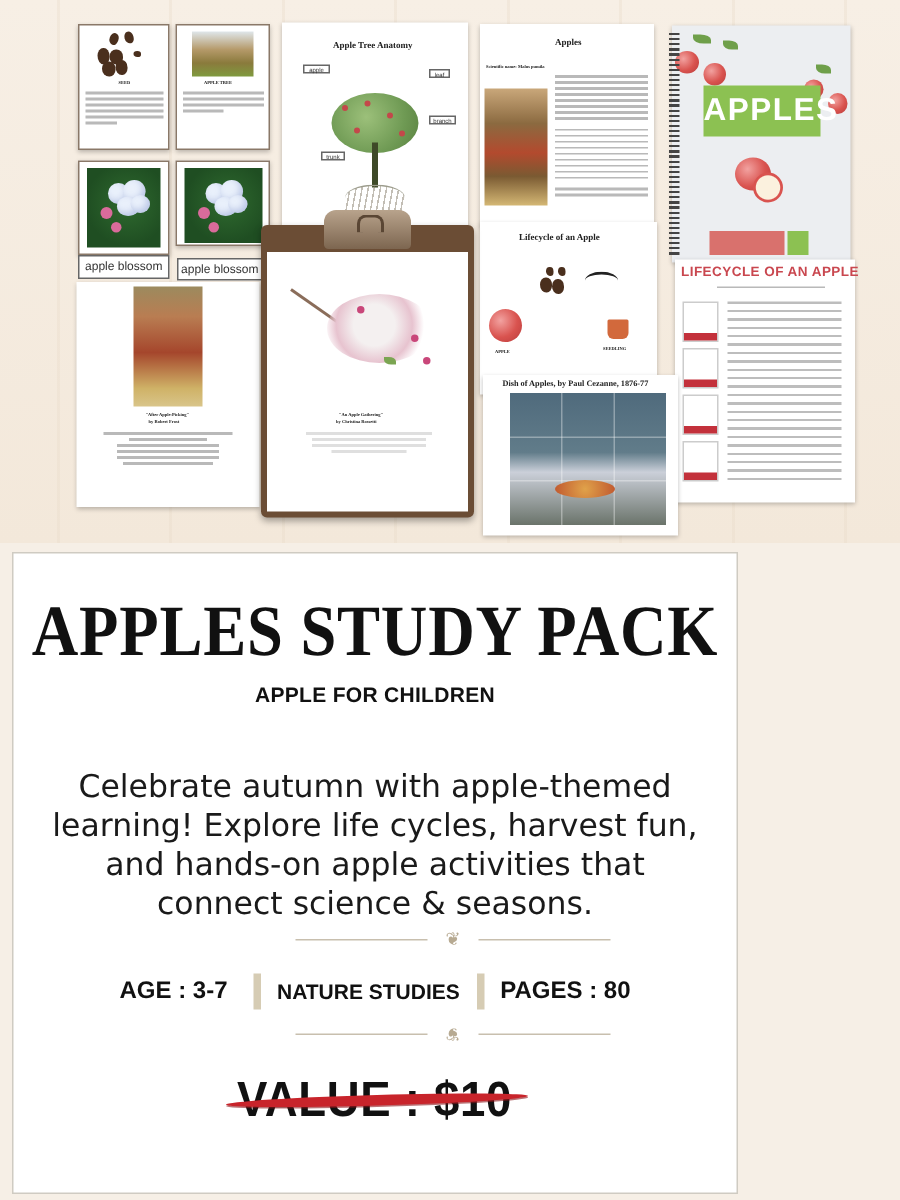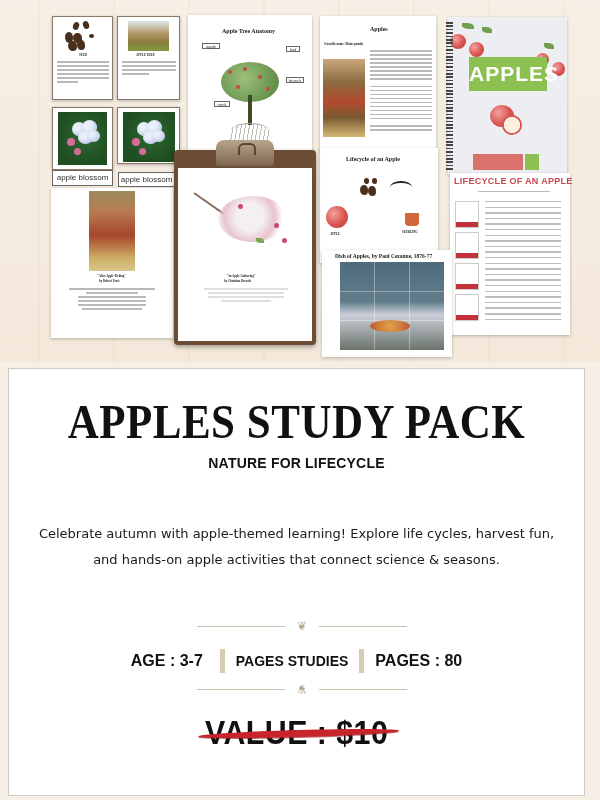--- a/index.html
+++ b/index.html
@@ -79,37 +79,37 @@
     background: repeating-linear-gradient(180deg, #444 0 1.5px, transparent 1.5px 3.4px); }
   .painting {
     position: absolute;
     background:
       linear-gradient(180deg, rgba(60,90,110,0.9) 0%, rgba(80,110,125,0.9) 45%, rgba(200,205,215,0.95) 60%, rgba(90,100,90,0.9) 100%);
   }
   .painting .grid-v, .painting .grid-h { position: absolute; background: rgba(255,255,255,0.35); }
 
   
   .panel {
-    position: absolute; left: 8px; top: 368px; width: 577px; height: 428px;
+    position: absolute; left: 8px; top: 368px; width: 484px; height: 428px;
     background: #fff; border: 1.5px solid #cfcbc2;
   }
   .main-title {
     position: absolute; left: 0; right: 0; top: 25px; text-align: center;
     font-family: "Liberation Serif", serif; font-weight: bold;
     font-size: 43px; letter-spacing: 0.5px; color: #111;
     transform: scaleY(1.12); transform-origin: top center;
   }
   .subtitle {
     position: absolute; left: 0; right: 0; top: 86px; text-align: center;
     font-family: "Liberation Sans", sans-serif; font-weight: bold;
     font-size: 14px; color: #111; letter-spacing: 0.2px;
   }
   .desc {
-    position: absolute; left: 20px; right: 20px; top: 152px; text-align: center;
-    font-family: "DejaVu Sans", sans-serif; font-size: 13px; line-height: 26px;
+    position: absolute; left: 20px; right: 20px; top: 142px; text-align: center;
+    font-family: "DejaVu Sans", sans-serif; font-size: 21px; line-height: 26px;
     color: #1a1a1a; font-weight: normal;
   }
   .flourish {
     position: absolute; left: 188px; width: 210px; height: 14px;
   }
   .flourish .line { position: absolute; top: 6px; height: 1px; background: #c8bfae; }
   .flourish .orn {
     position: absolute; left: 90px; top: -1px; width: 30px; height: 14px;
     color: #b7aa92; font-size: 12px; text-align: center; line-height: 14px;
     font-family: "DejaVu Serif", serif;
@@ -332,33 +332,33 @@
           <i style="background:#c9c9c9;width:90%;margin-left:5%"></i>
           <i style="background:#c9c9c9;width:60%;margin-left:20%"></i>
       </div>
     </div>
     <div class="clip"></div>
   </div>
 </div>
 
 <div class="panel">
   <div class="main-title">APPLES STUDY PACK</div>
-  <div class="subtitle">NATURE FOR LIFECYCLE</div>
+  <div class="subtitle">APPLE FOR CHILDREN</div>
   <div class="desc">Celebrate autumn with apple-themed learning! Explore life cycles, harvest fun, and hands-on apple activities that connect science &amp; seasons.</div>
 
   <div class="flourish" style="top:251px;">
     <div class="line" style="left:0;width:88px;"></div>
     <div class="orn">❦</div>
     <div class="line" style="left:122px;width:88px;"></div>
   </div>
 
   <div class="stats">
     <span class="stat big">AGE : 3-7</span>
     <span class="divider-bar" style="margin-left:17px;"></span>
-    <span class="stat mid">PAGES STUDIES</span>
+    <span class="stat mid">NATURE STUDIES</span>
     <span class="divider-bar"></span>
     <span class="stat big">PAGES : 80</span>
   </div>
 
   <div class="flourish" style="top:314px;">
     <div class="line" style="left:0;width:88px;"></div>
     <div class="orn" style="transform:scaleY(-1);">❦</div>
     <div class="line" style="left:122px;width:88px;"></div>
   </div>
 

